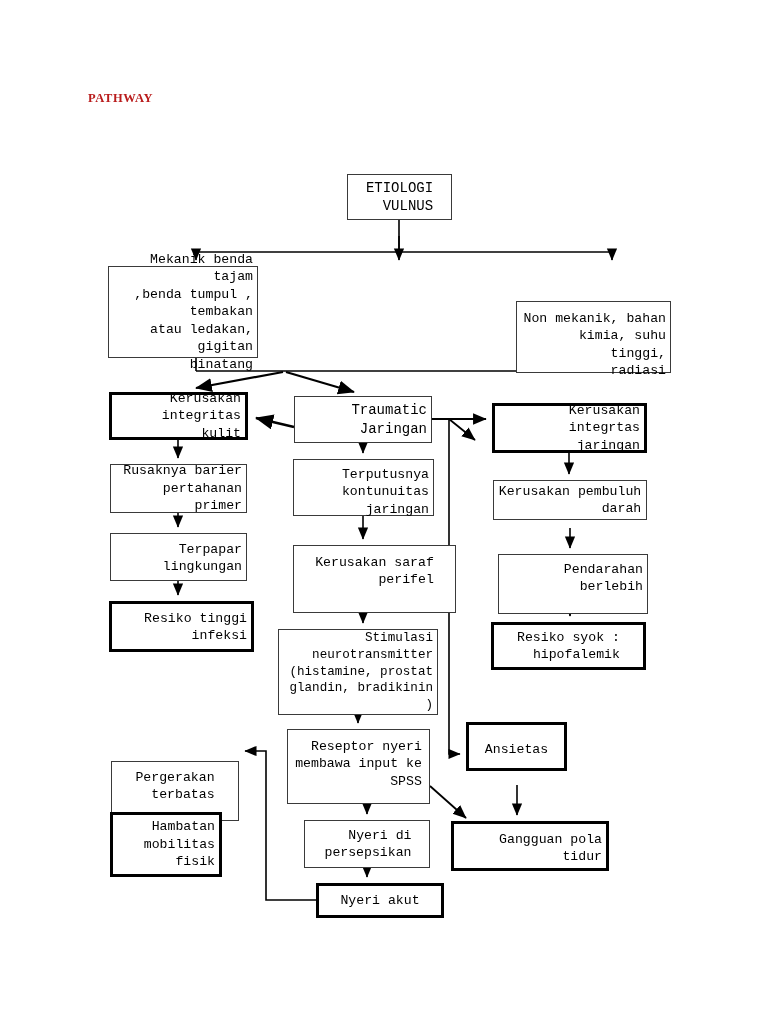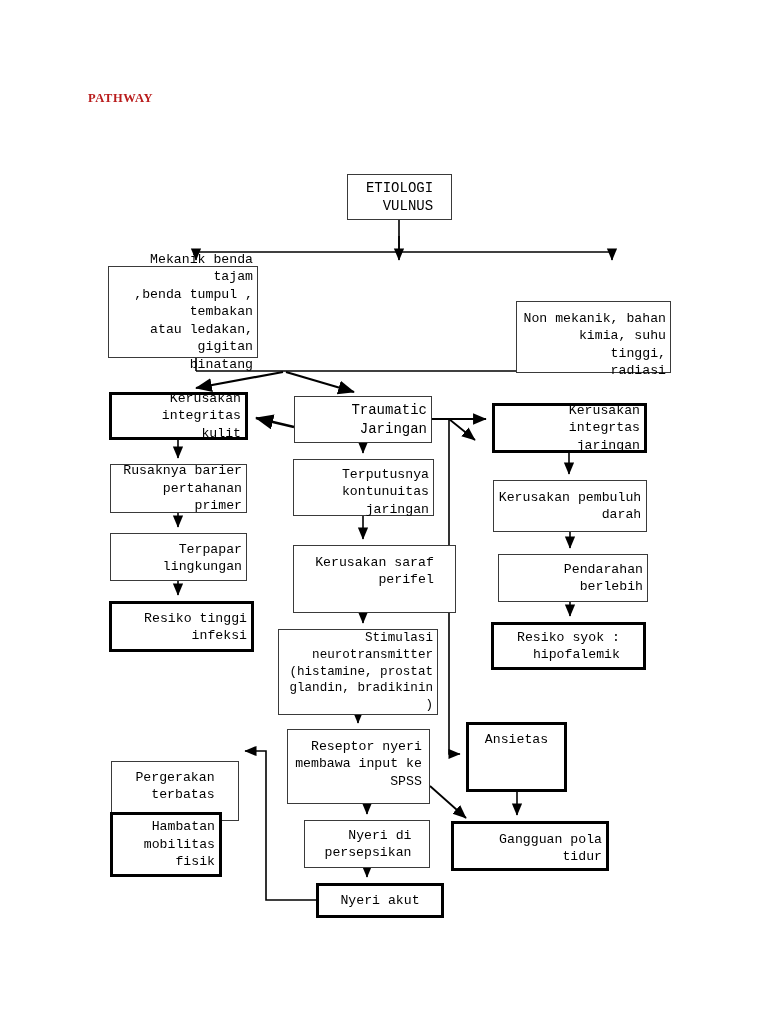--- a/index.html
+++ b/index.html
@@ -145,48 +145,48 @@
 
   <div class="node bold fs13" style="left:492px; top:403px; width:155px; height:50px;">Kerusakan integrtas
 jaringan</div>
 
   <div class="node thin fs13" style="left:110px; top:464px; width:137px; height:49px;">Rusaknya barier
 pertahanan primer</div>
 
   <div class="node thin fs13" style="left:293px; top:459px; width:141px; height:57px; align-items:flex-start; padding-top:6px;">Terputusnya
 kontunuitas  jaringan</div>
 
-  <div class="node thin fs13" style="left:493px; top:480px; width:154px; height:52px;">Kerusakan pembuluh
+  <div class="node thin fs13" style="left:493px; top:480px; width:154px; height:40px;">Kerusakan pembuluh
 darah</div>
 
   <div class="node thin fs13" style="left:110px; top:533px; width:137px; height:48px; align-items:flex-start; padding-top:7px;">Terpapar lingkungan</div>
 
   <div class="node thin fs13" style="left:293px; top:545px; width:163px; height:68px; align-items:flex-start; padding-top:8px;">Kerusakan saraf
 perifel</div>
 
-  <div class="node thin fs13" style="left:498px; top:554px; width:150px; height:48px; align-items:flex-start; padding-top:6px;">Pendarahan berlebih</div>
+  <div class="node thin fs13" style="left:498px; top:554px; width:150px; height:60px; align-items:flex-start; padding-top:6px;">Pendarahan berlebih</div>
 
   <div class="node bold fs13" style="left:109px; top:601px; width:145px; height:51px; align-items:flex-start; padding-top:6px;">Resiko tinggi infeksi</div>
 
   <div class="node thin fs12" style="left:278px; top:629px; width:160px; height:86px;">Stimulasi
 neurotransmitter
 (histamine, prostat
 glandin, bradikinin )</div>
 
   <div class="node bold fs13" style="left:491px; top:622px; width:155px; height:48px;">Resiko syok :
 hipofalemik</div>
 
   <div class="node thin fs13" style="left:111px; top:721px; width:128px; height:60px; align-items:flex-start; padding-top:7px;margin-top:40px;">Pergerakan
 terbatas</div>
 
   <div class="node thin fs13" style="left:287px; top:729px; width:143px; height:75px; align-items:flex-start; padding-top:8px;">Reseptor nyeri
 membawa input ke
 SPSS</div>
 
-  <div class="node bold fs13" style="left:466px; top:722px; width:101px; height:70px; align-items:flex-start; padding-top:6px;">Ansietas</div>
+  <div class="node bold fs13" style="left:466px; top:722px; width:101px; height:49px; align-items:flex-start; padding-top:16px;">Ansietas</div>
 
   <div class="node bold fs13" style="left:110px; top:812px; width:112px; height:65px;">Hambatan
 mobilitas fisik</div>
 
   <div class="node thin fs13" style="left:304px; top:820px; width:126px; height:48px;padding-left:6px;">Nyeri di
 persepsikan</div>
 
   <div class="node bold fs13" style="left:451px; top:821px; width:158px; height:50px; align-items:flex-start; padding-top:7px;">Gangguan pola tidur</div>
 
   <div class="node bold fs13" style="left:316px; top:883px; width:128px; height:35px;">Nyeri akut</div>

